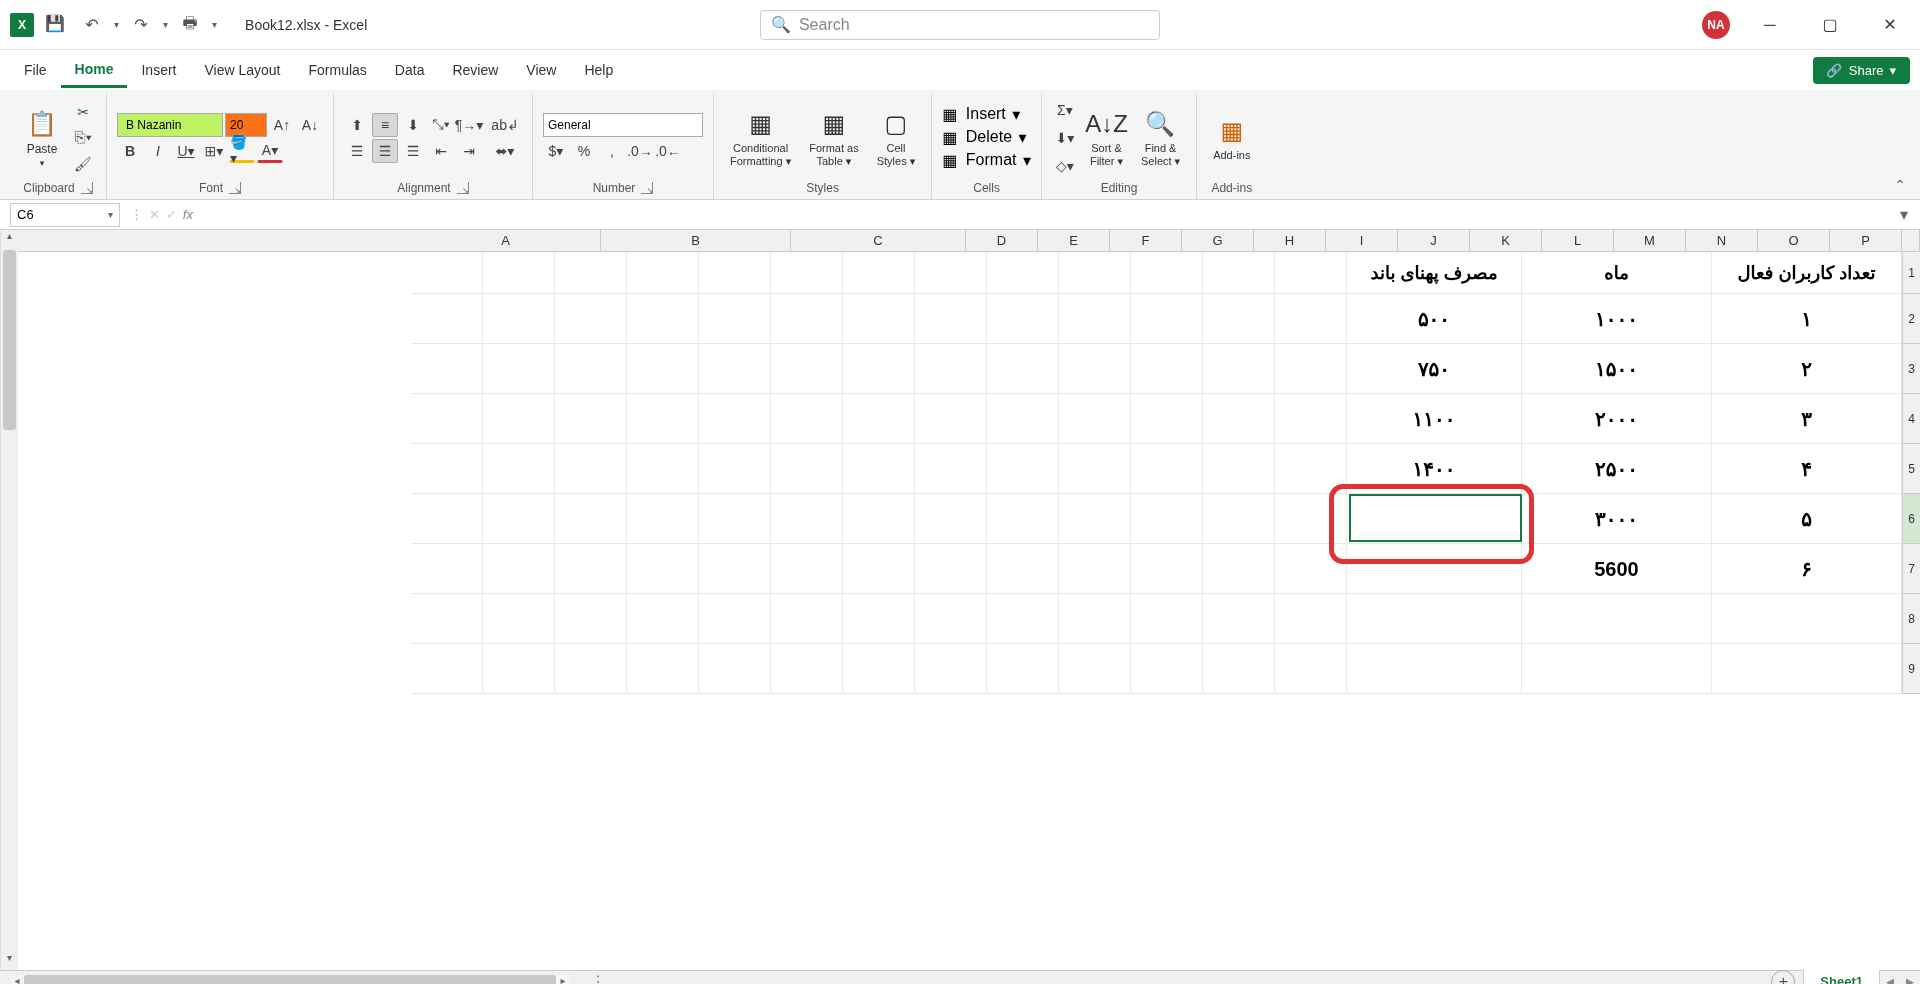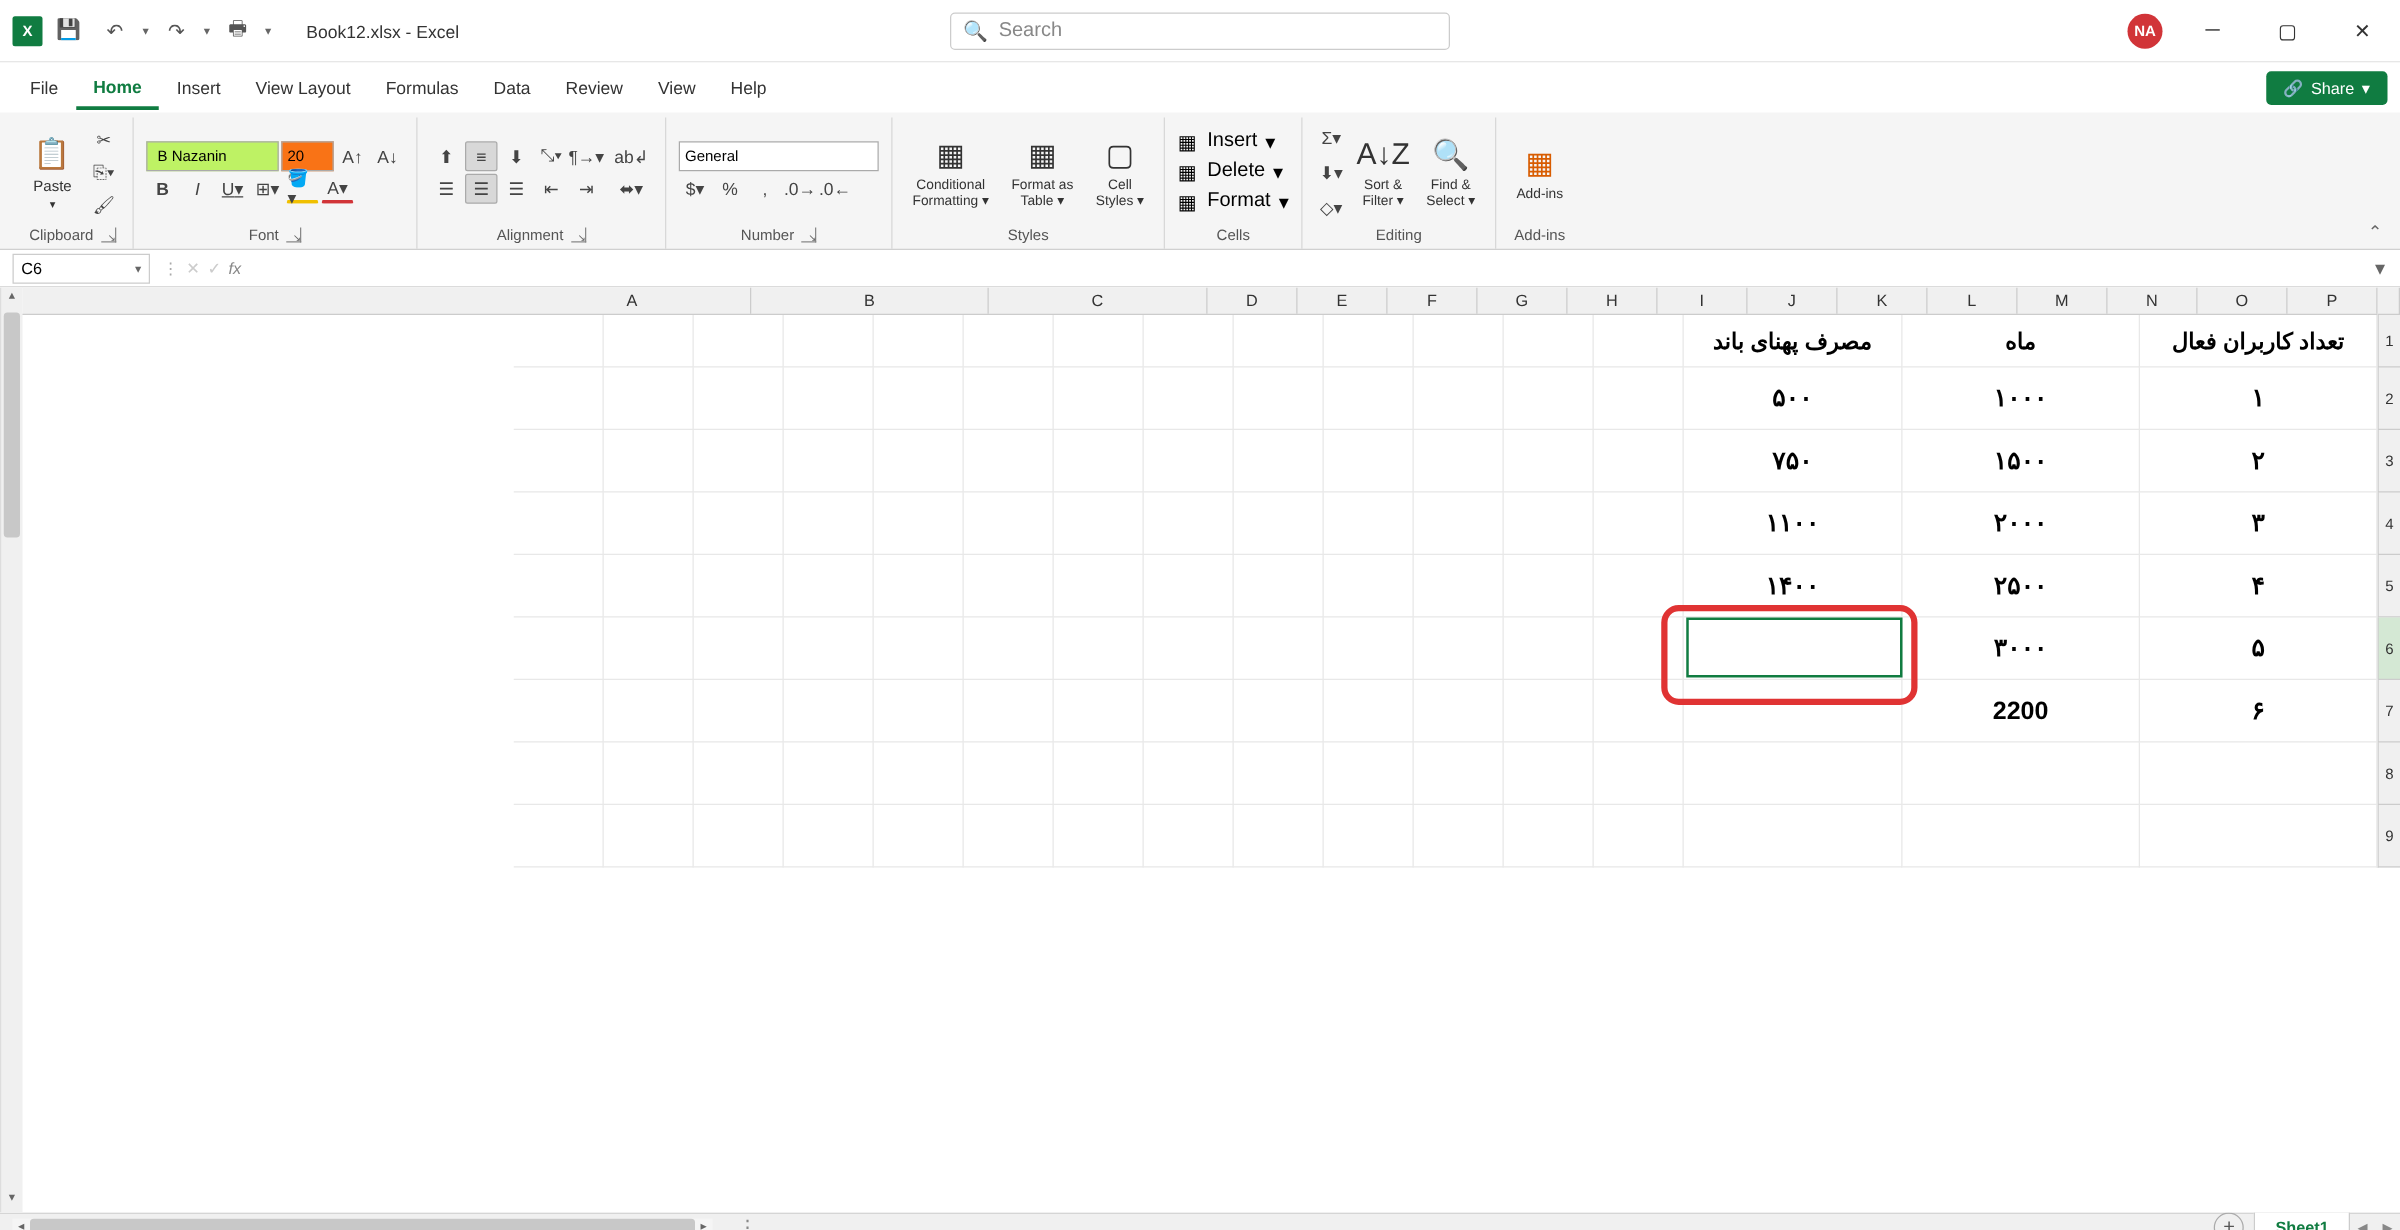--- a/index.html
+++ b/index.html
@@ -451,21 +451,21 @@
           <div class="cell" style="width: 72px; height: 50px; line-height: 50px;"></div>
           <div class="cell" style="width: 72px; height: 50px; line-height: 50px;"></div>
           <div class="cell" style="width: 72px; height: 50px; line-height: 50px;"></div>
           <div class="cell" style="width: 72px; height: 50px; line-height: 50px;"></div>
           <div class="cell" style="width: 72px; height: 50px; line-height: 50px;"></div>
           <div class="cell" style="width: 72px; height: 50px; line-height: 50px;"></div>
           <div class="cell" style="width: 72px; height: 50px; line-height: 50px;"></div>
         </div>
         <div class="cell-row" style="height: 50px; flex-direction: row-reverse;">
           <div class="cell" style="width: 190px; height: 50px; line-height: 50px;">۶</div>
-          <div class="cell" style="width: 190px; height: 50px; line-height: 50px;">2200</div>
+          <div class="cell" style="width: 190px; height: 50px; line-height: 50px;">5600</div>
           <div class="cell" style="width: 175px; height: 50px; line-height: 50px;"></div>
           <div class="cell" style="width: 72px; height: 50px; line-height: 50px;"></div>
           <div class="cell" style="width: 72px; height: 50px; line-height: 50px;"></div>
           <div class="cell" style="width: 72px; height: 50px; line-height: 50px;"></div>
           <div class="cell" style="width: 72px; height: 50px; line-height: 50px;"></div>
           <div class="cell" style="width: 72px; height: 50px; line-height: 50px;"></div>
           <div class="cell" style="width: 72px; height: 50px; line-height: 50px;"></div>
           <div class="cell" style="width: 72px; height: 50px; line-height: 50px;"></div>
           <div class="cell" style="width: 72px; height: 50px; line-height: 50px;"></div>
           <div class="cell" style="width: 72px; height: 50px; line-height: 50px;"></div>

